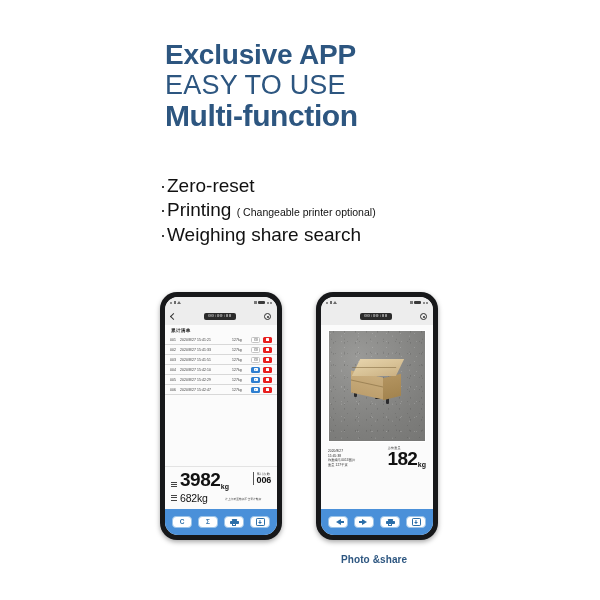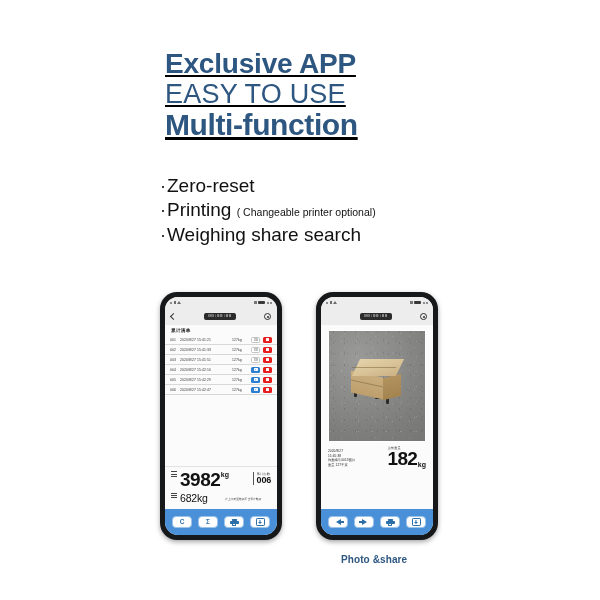--- a/index.html
+++ b/index.html
@@ -6,21 +6,21 @@
   body{
     width:600px;height:600px;
     background:#ffffff;
     font-family:"Liberation Sans", sans-serif;
     overflow:hidden;
     position:relative;
   }
   .stage{position:absolute;inset:0;}
 
   
-  .headings{position:absolute;left:165px;top:49px;text-decoration:underline;}
+  .headings{position:absolute;left:165px;top:40px;}
   .h-line{color:#2d5680;line-height:1.04;white-space:nowrap;}
   .h1{font-size:28px;font-weight:bold;letter-spacing:-0.2px;}
   .h2{font-size:27px;font-weight:normal;letter-spacing:0.2px;margin-top:2px;}
   .h3{font-size:30px;font-weight:bold;letter-spacing:-0.4px;margin-top:1px;}
 
   
   .features{position:absolute;left:160px;top:174px;color:#111;}
   .feat{white-space:nowrap;line-height:1.28;font-size:19px;
         font-family:"Liberation Sans", sans-serif;}
   .feat .dot{font-size:18px;margin-right:1px;}
@@ -121,21 +121,21 @@
   .mb-cam-off .cam-glyph:after{background:#ffffff;}
   .del-glyph{width:3.6px;height:3.6px;background:#fff;border-radius:.6px;}
 
   
   .totals{
     position:absolute;left:0;right:0;bottom:0;
     background:#fbfbfb;
     padding:4px 6px 6px 6px;box-sizing:border-box;
     border-top:.6px solid #e3e3e3;
   }
-  .tot-row{display:flex;align-items:flex-start;}
+  .tot-row{display:flex;align-items:flex-end;}
   .tot-ico{
     width:6px;height:6px;margin-right:3px;margin-bottom:2px;flex:0 0 auto;
     background:
       linear-gradient(#444,#444) 0 0/100% 1.2px no-repeat,
       linear-gradient(#444,#444) 0 2.4px/100% 1.2px no-repeat,
       linear-gradient(#444,#444) 0 4.8px/100% 1.2px no-repeat;
   }
   .tot-big{font-size:19px;font-weight:bold;color:#111;line-height:.95;letter-spacing:-.5px;}
   .tot-unit{font-size:7px;font-weight:bold;color:#111;margin-left:.5px;}
   .tot-mid{font-size:10.5px;font-weight:normal;color:#111;line-height:1;letter-spacing:-.2px;}

